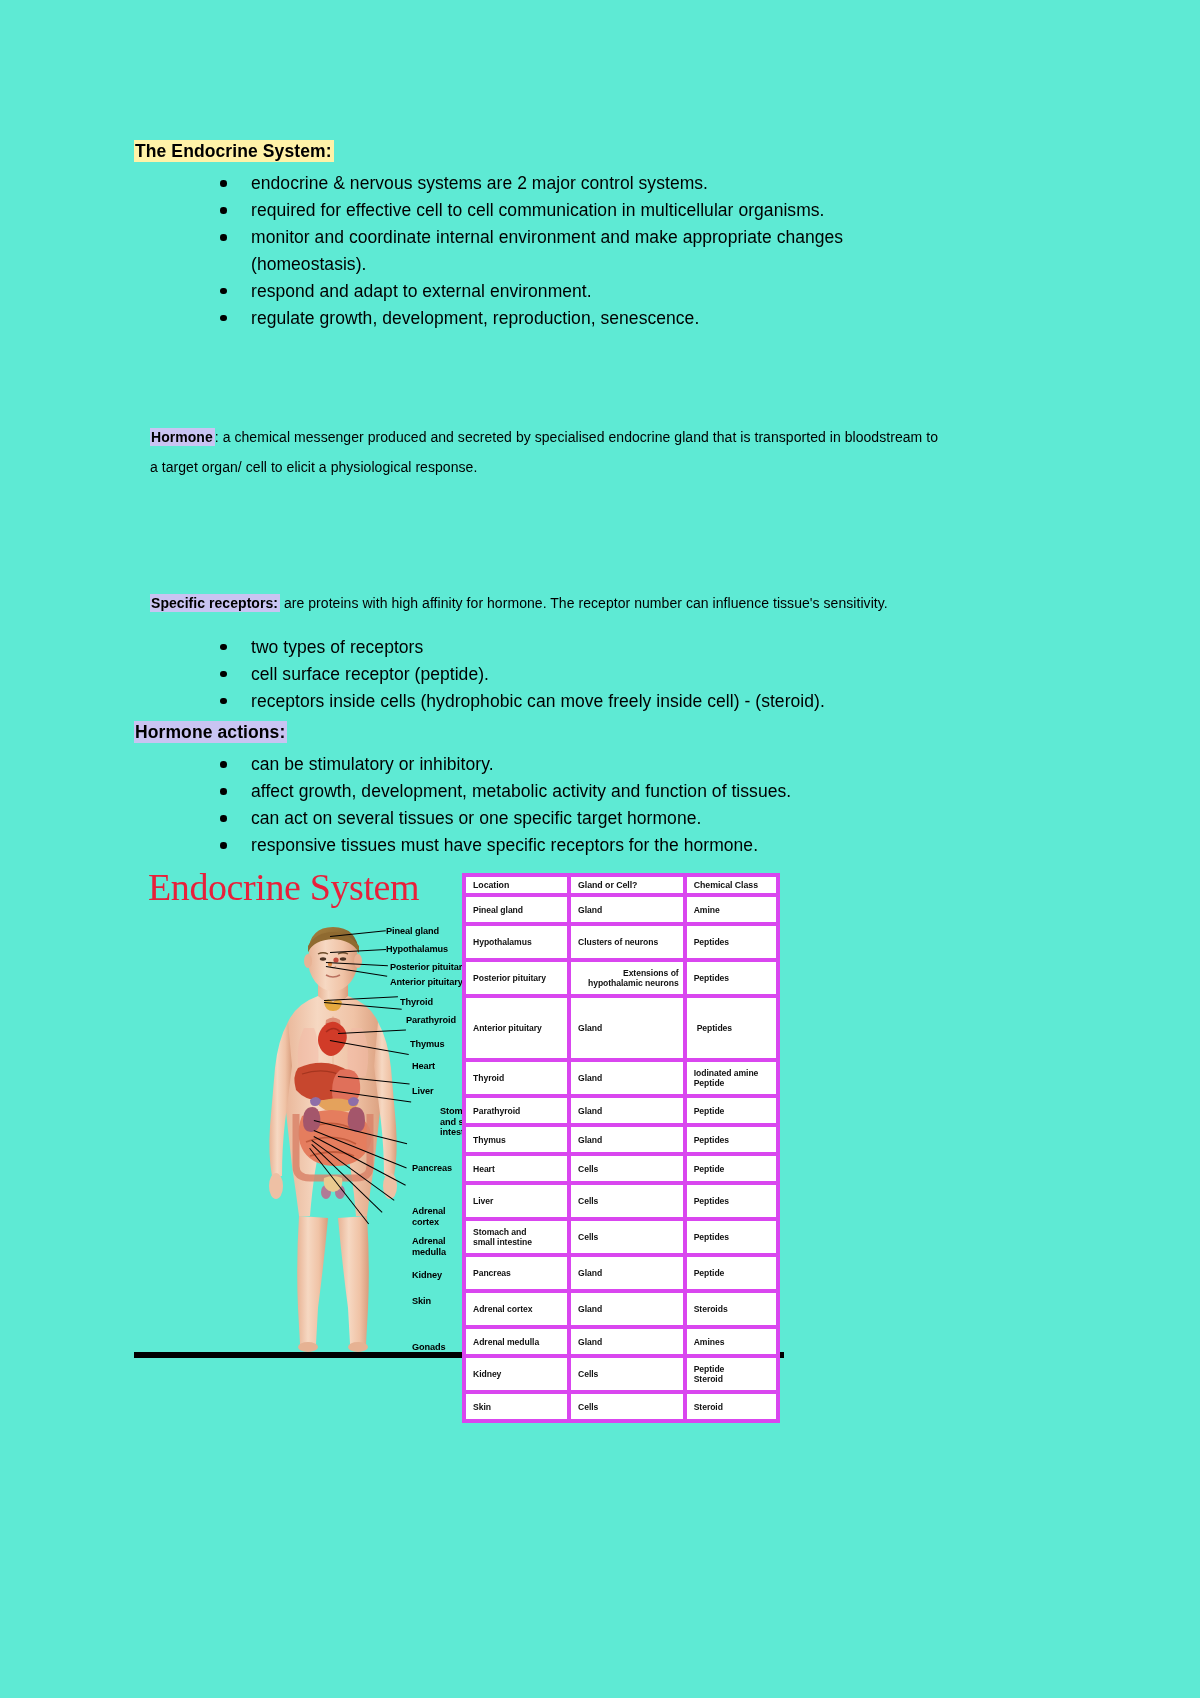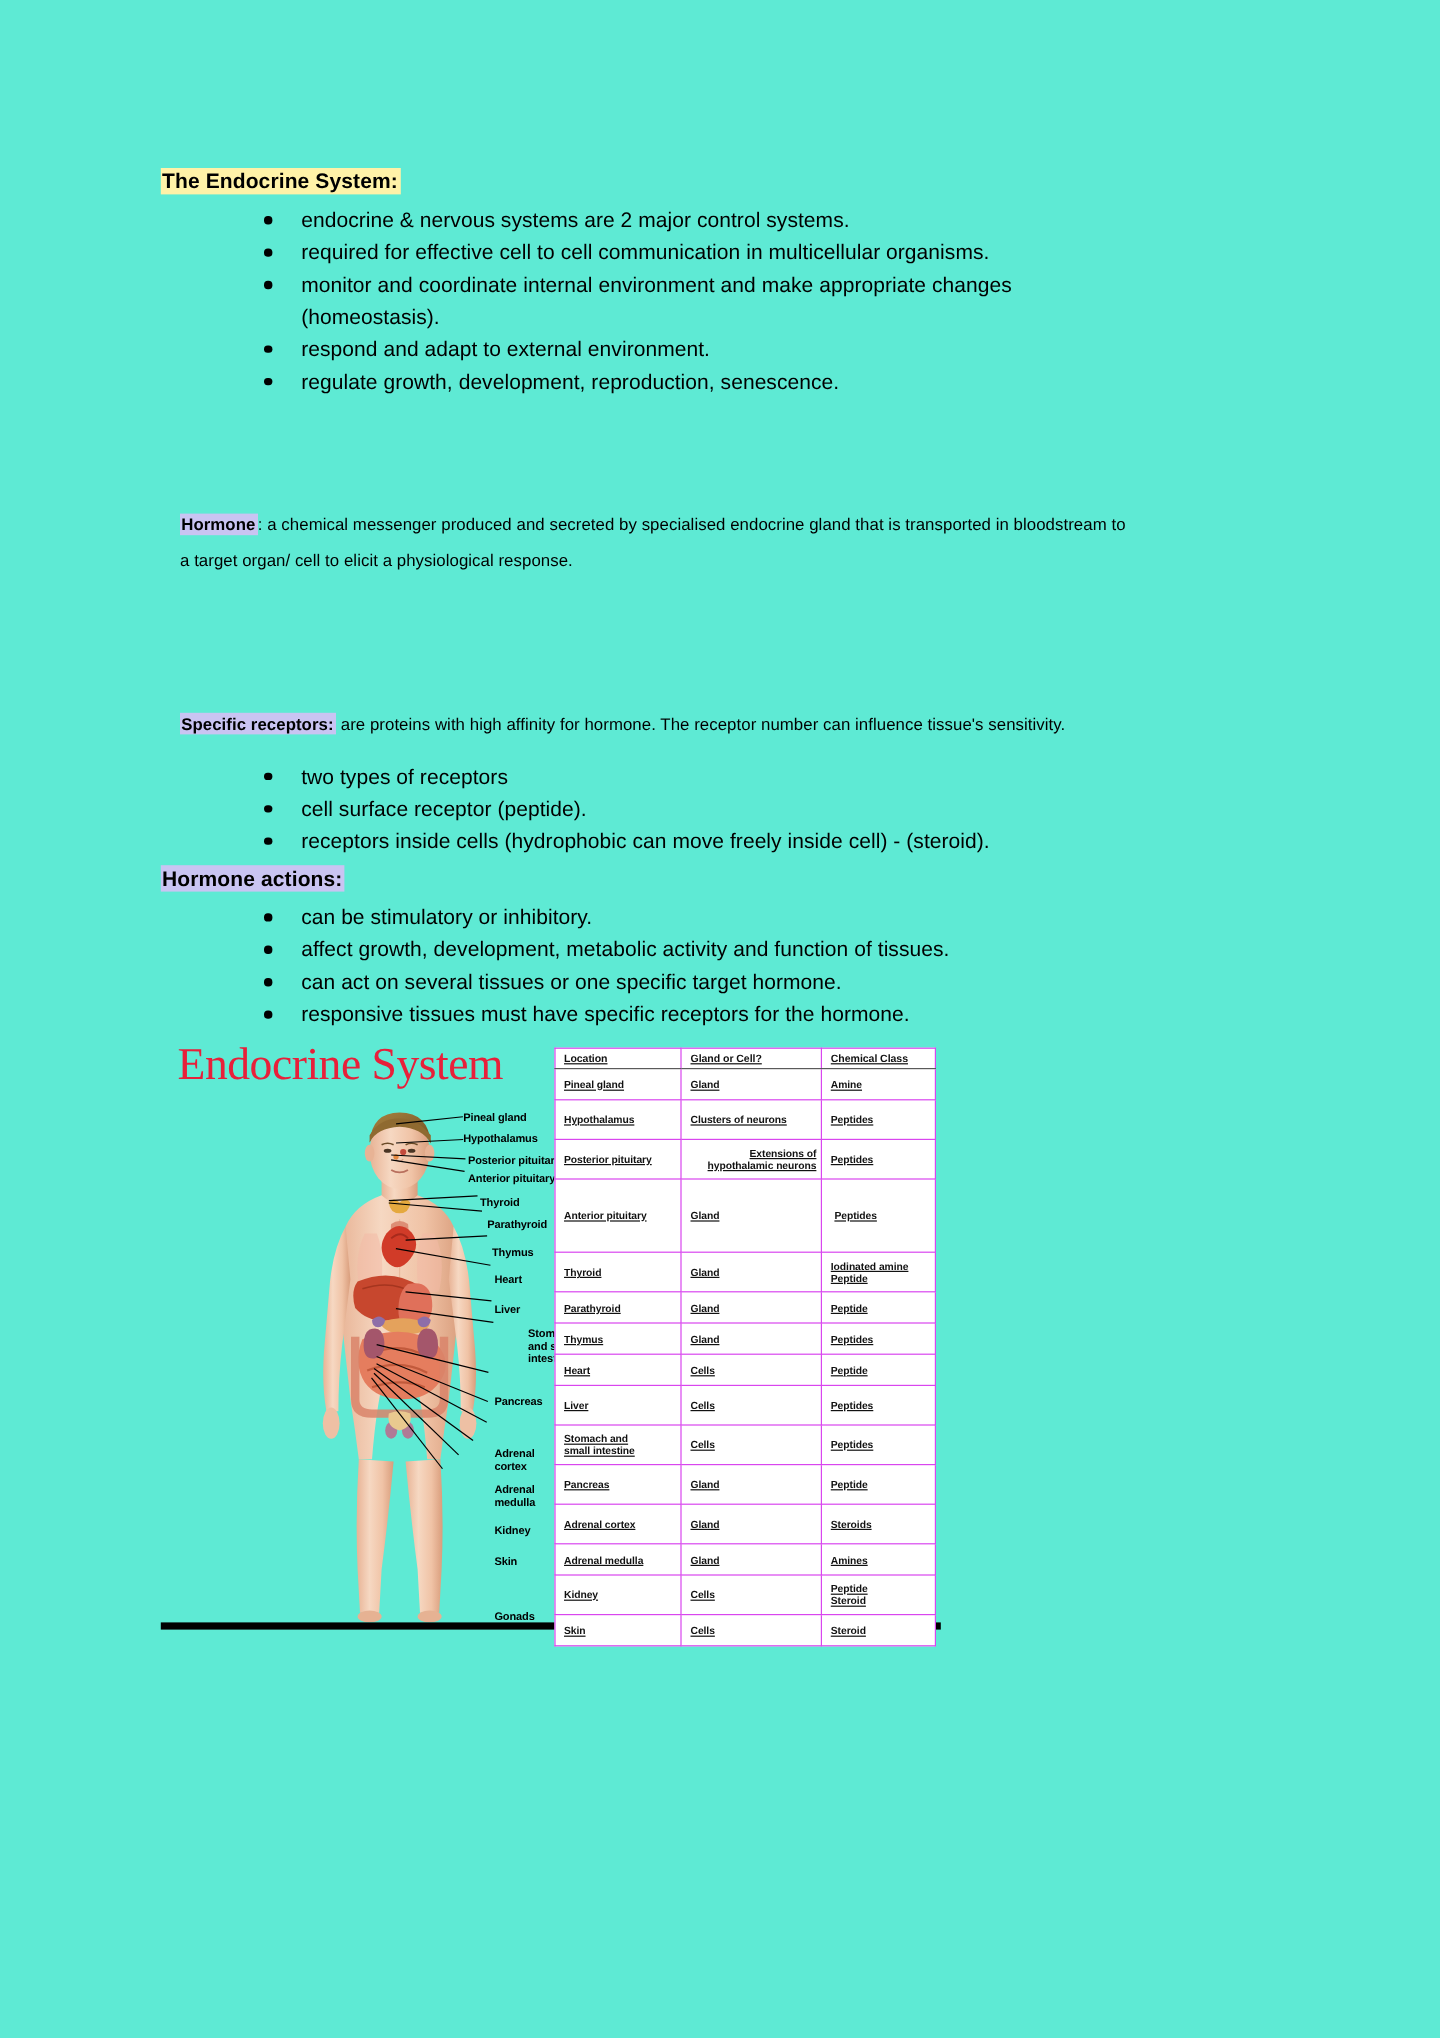--- a/index.html
+++ b/index.html
@@ -137,29 +137,28 @@
     position: absolute;
     left: 462px;
     top: 873px;
     width: 318px;
     border-collapse: collapse;
     font-size: 8.6px;
     font-weight: 700;
     background: #fff;
   }
   .endo-table td, .endo-table th {
-    border: 1px solid #d946ef;
+    border: 4px solid #d946ef;
     padding: 3px 4px 3px 7px;
     text-align: left;
     vertical-align: middle;
     color: #111;
     font-weight: 700;
     letter-spacing: -0.05px;
     line-height: 10px;
-    text-decoration: underline;
   }
   .endo-table th {
     font-size: 8.8px;
     border-bottom: 1px solid #5a5a5a;
   }
   .endo-table .c-loc { width: 104px; }
   .endo-table .c-type { width: 118px; margin-left: 31px; }
   .endo-table .c-chem { width: 96px; }
   .endo-table .indent { padding-left: 14px; }
   .r-tall td { height: 54px; }

